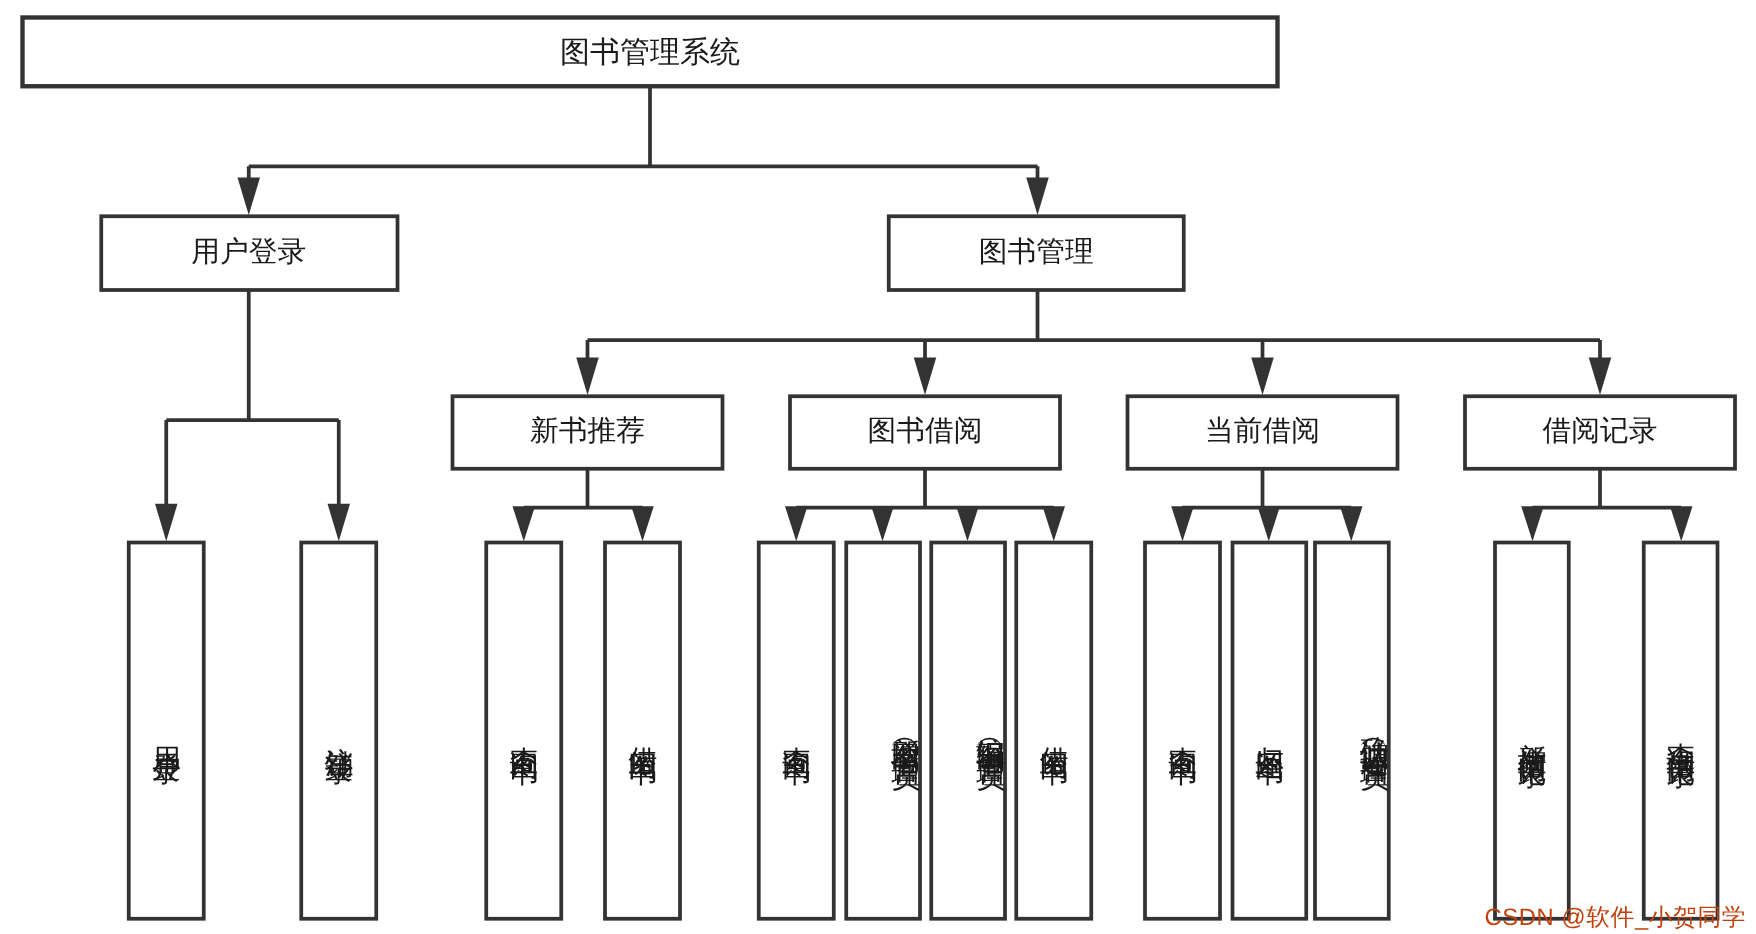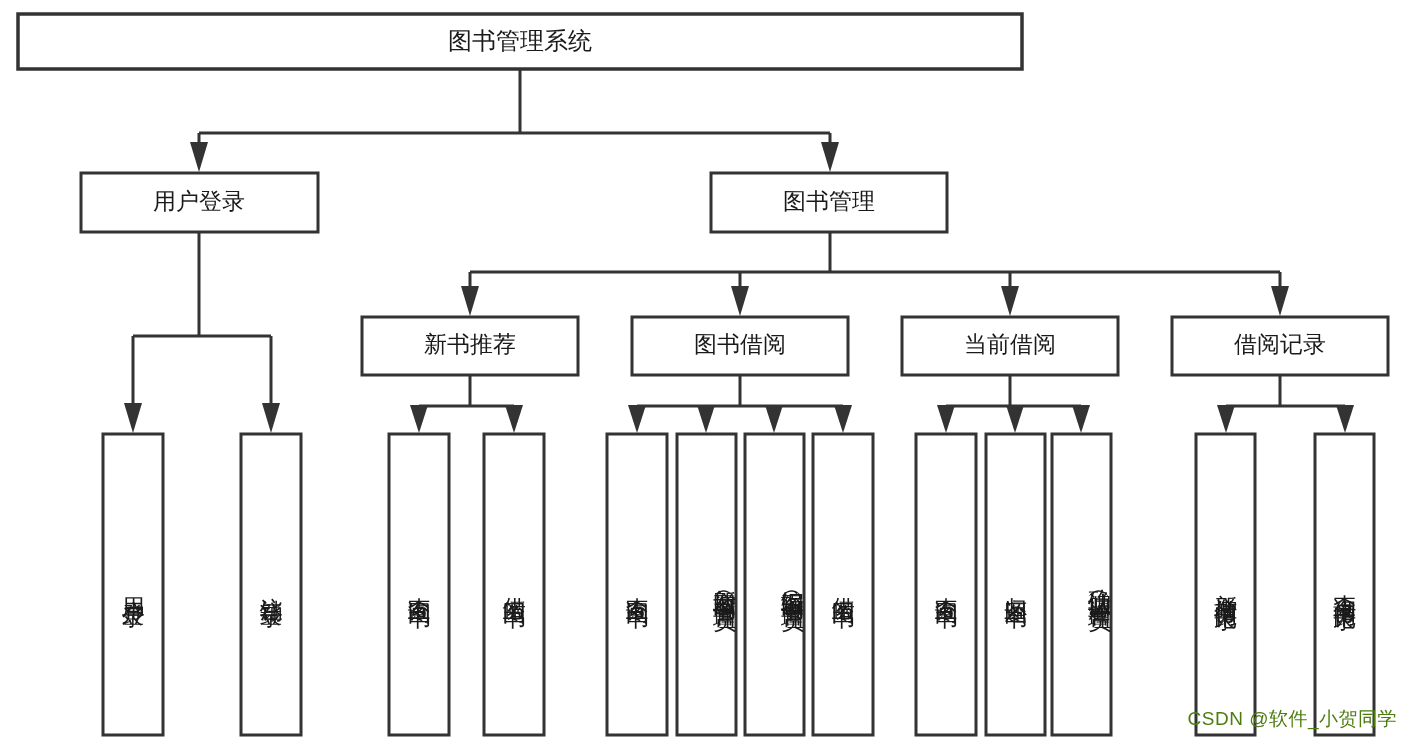--- a/index.html
+++ b/index.html
@@ -56,24 +56,24 @@
     line-height: 1.02;
     color: #1a1a1a;
     letter-spacing: 3px;
     text-align: center;
     white-space: nowrap;
     pointer-events: none;
   }
   .watermark {
     position: absolute;
     right: 8px;
-    bottom: 15px;
+    bottom: 0;
     font-family: "Liberation Sans", "DejaVu Sans", sans-serif;
     font-size: 19px;
-    color: #4d7c0f;
+    color: #c2410c;
     white-space: nowrap;
     letter-spacing: 0.5px;
   }
 </style>
 </head>
 <body>
 
 <svg id="diagram" viewBox="0 0 1405 747" xmlns="http://www.w3.org/2000/svg">
 
   <g>

